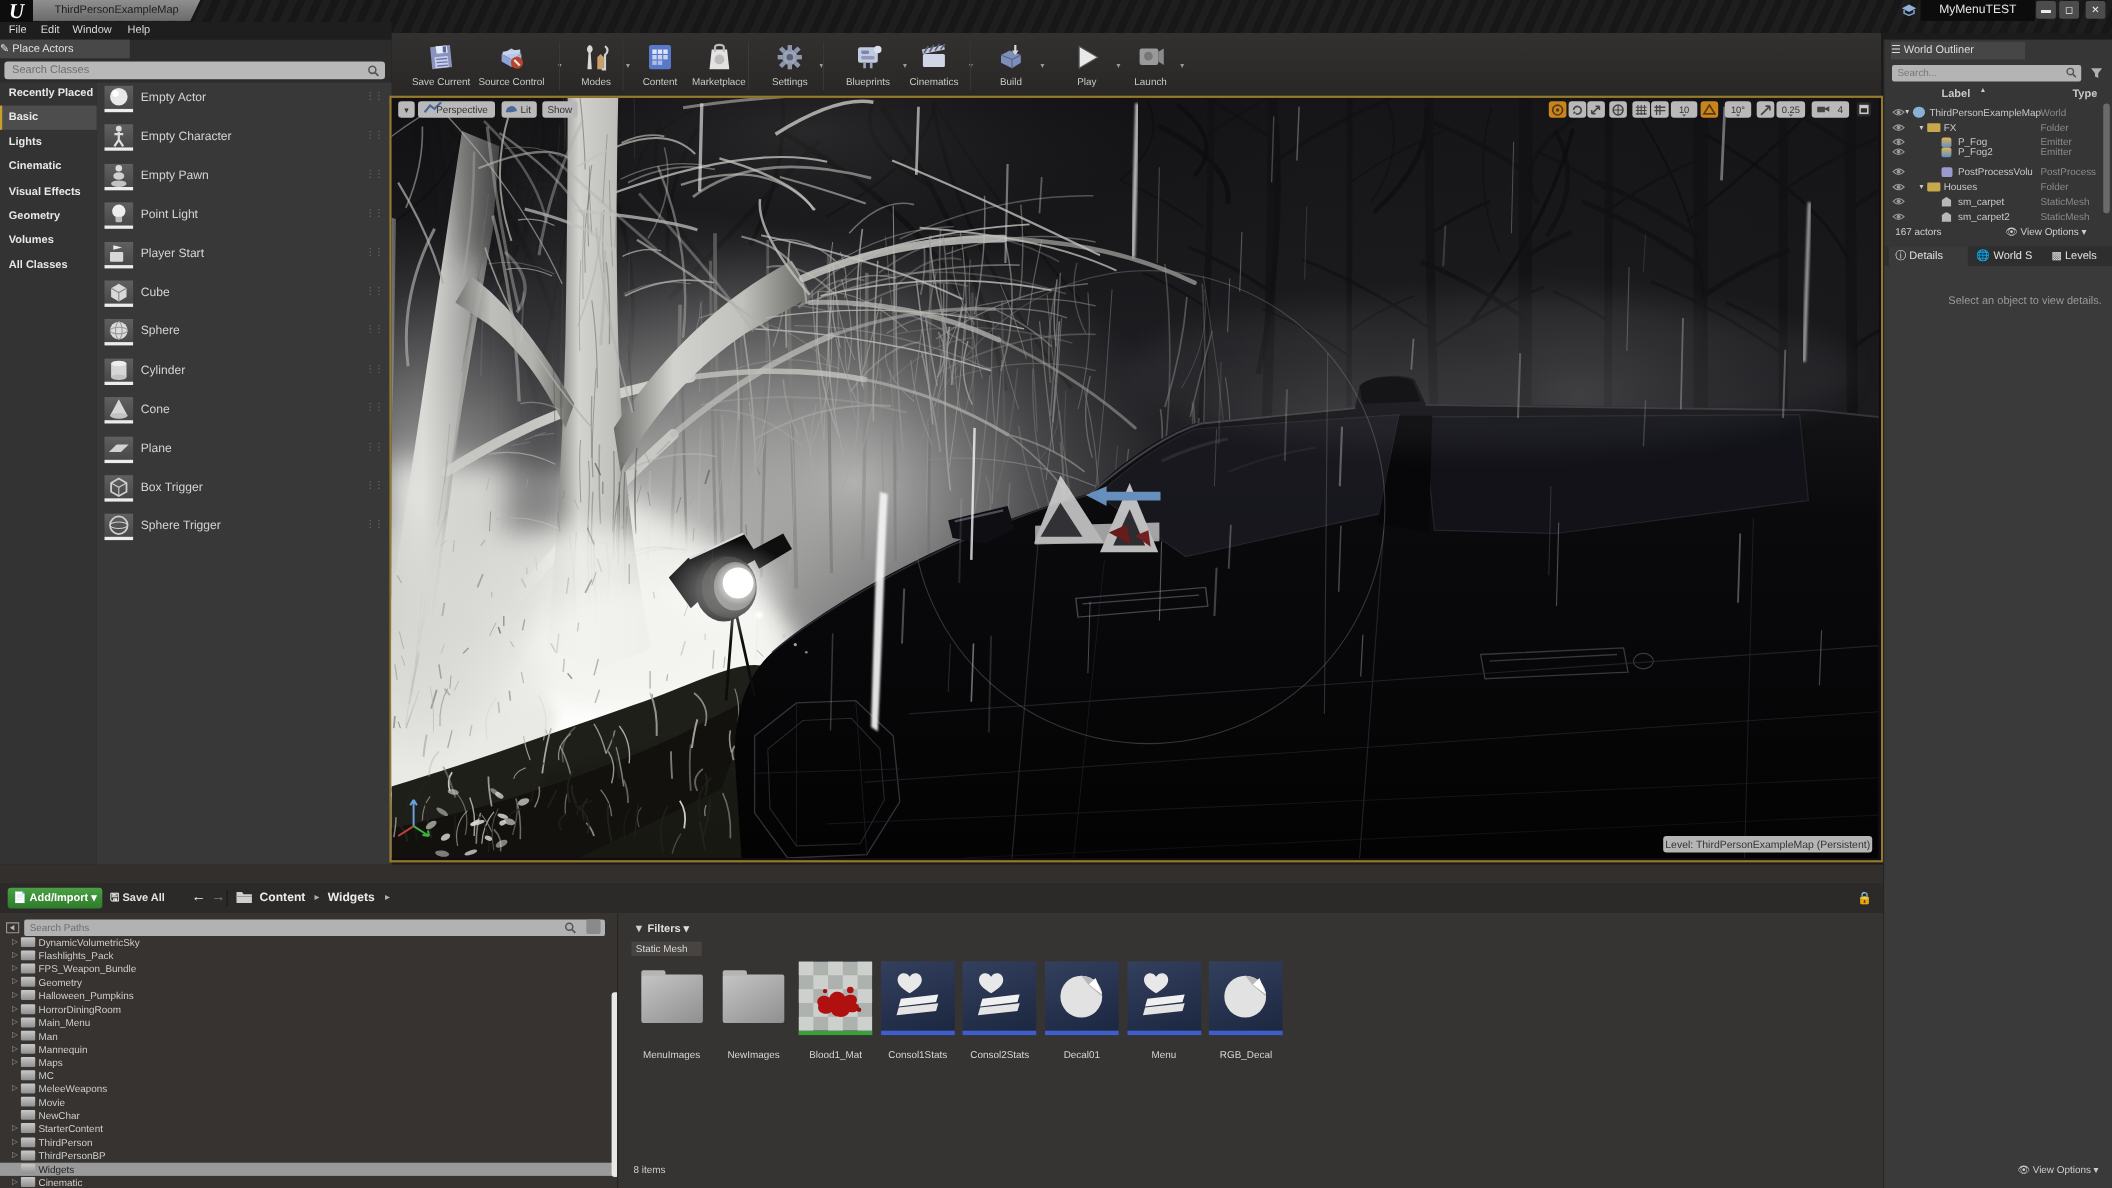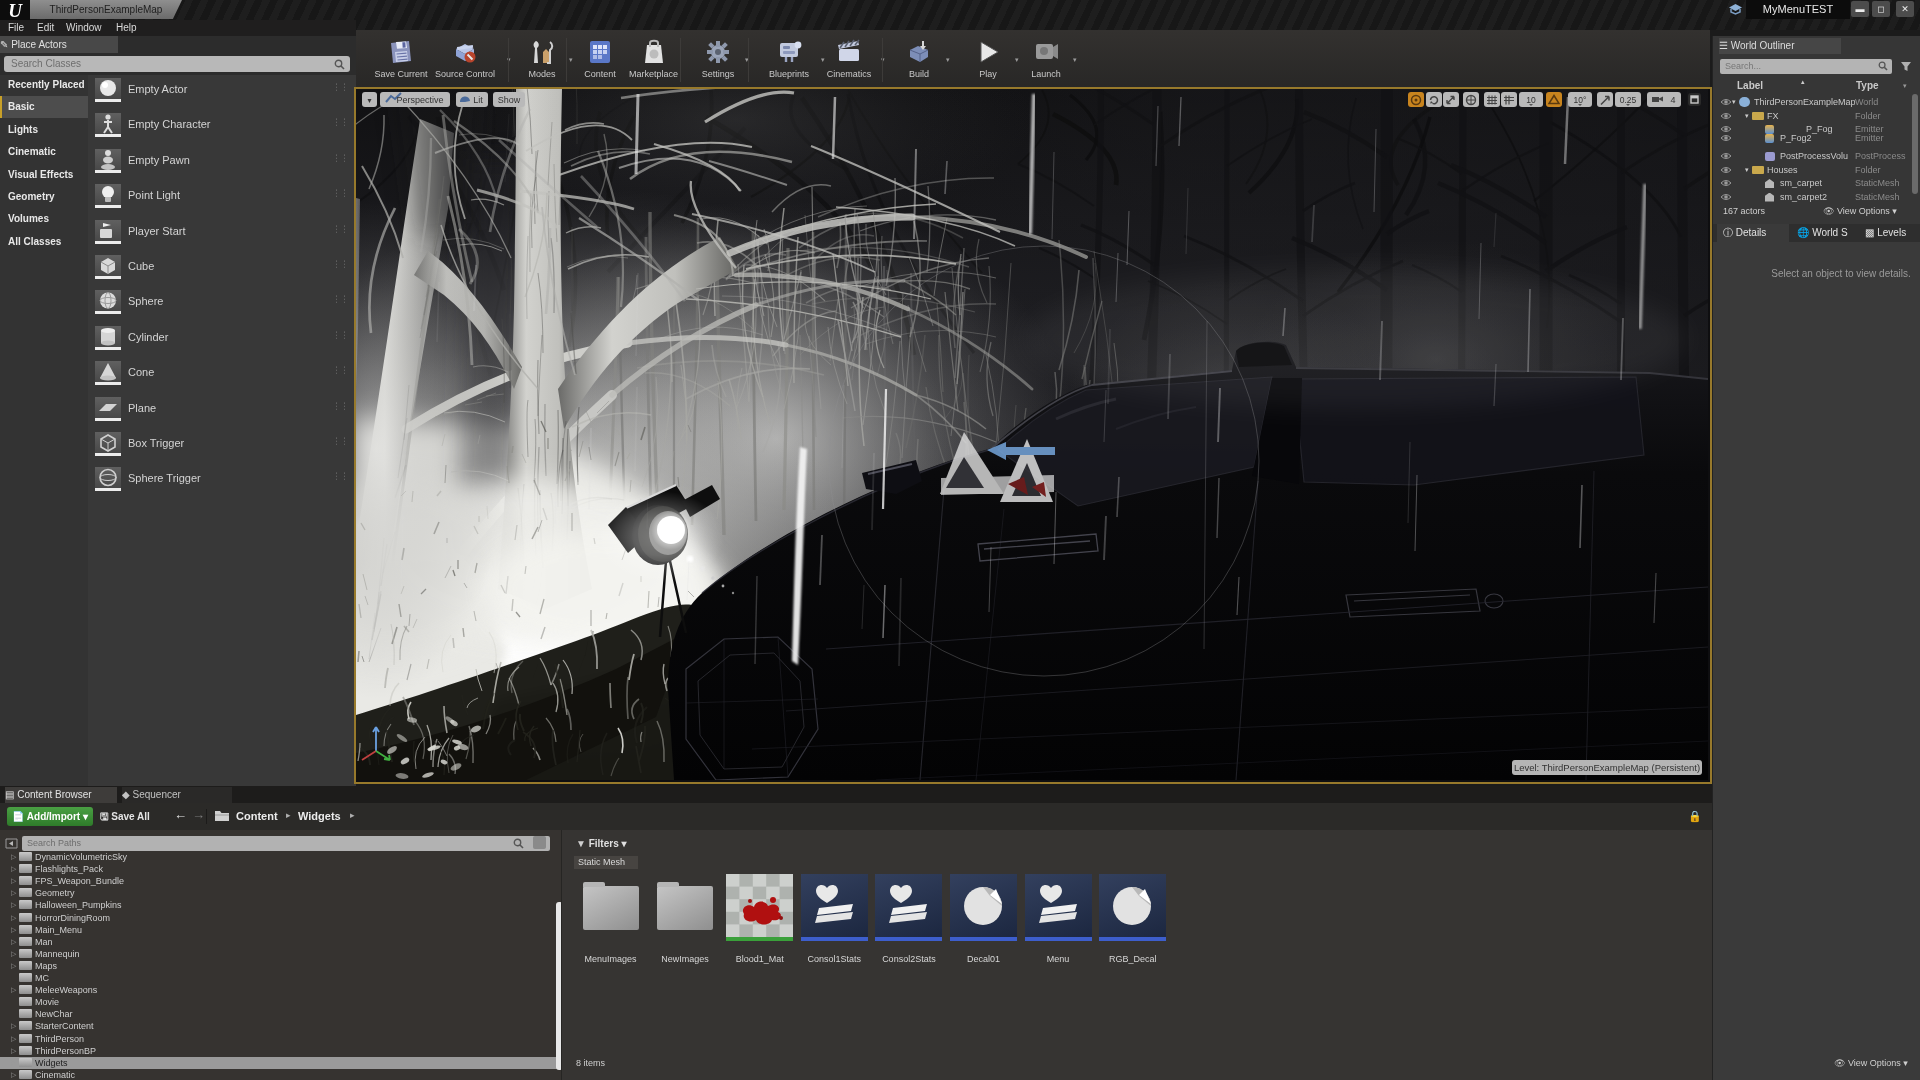--- a/index.html
+++ b/index.html
@@ -24,21 +24,21 @@
 .catsel{background:#4d4d4d;border-left:2px solid #c8a028;padding-left:6px;}
 #itemcol{left:88px;top:39px;width:268px;height:711px;background:#383838;}
 .pitem{position:absolute;left:0;width:268px;height:35px;}
 .pico{position:absolute;left:7px;top:4px;width:26px;height:24px;background:linear-gradient(#606060,#484848);border-bottom:3px solid #ececec;}
 .plab{position:absolute;left:40px;top:9px;color:#d4d4d4;font-size:11px;}
 .pgrab{position:absolute;right:8px;top:8px;color:#6f6f6f;font-size:9px;letter-spacing:-1px;}
 #vpwrap{left:356px;top:89px;width:1354px;height:693px;background:#0e0e10;outline:2px solid #97792b;}
 #rightpanel{left:1712px;top:36px;width:208px;height:1044px;background:#363636;border-left:1px solid #222;}
 #wotab{position:absolute;left:6px;top:2px;width:122px;height:16px;background:#464646;color:#dcdcdc;font-size:10px;line-height:16px;}
 #wosearch{position:absolute;left:7px;top:23px;width:172px;height:15px;background:#b4b4b4;border-radius:2px;color:#777;font-size:9px;line-height:15px;padding-left:5px;}
-.woheader{position:absolute;top:44px;color:#c9c9c9;font-size:10px;font-weight:bold;}
+.woheader{position:absolute;top:44px;color:#c9c9c9;font-size:10px;font-weight:bold;margin-left:28px;}
 .worow{position:absolute;left:4px;width:200px;height:13px;font-size:9px;color:#c9c9c9;}
 .worow .typ{position:absolute;left:138px;color:#8b8b8b;}
 .eye{position:absolute;left:3px;width:12px;height:10px;}
 #dtabs{position:absolute;left:0;top:188px;width:208px;height:18px;background:#2e2e2e;}
 .dtab{position:absolute;top:0;height:18px;color:#e2e2e2;font-size:10px;line-height:18px;}
 #detailbody{position:absolute;left:0;top:206px;width:208px;height:838px;background:#3a3a3a;color:#9a9a9a;font-size:10px;text-align:center;padding-left:48px;}
 #cbrowser{left:0;top:786px;width:1712px;height:294px;background:#322f2d;}
 #cbtabs{position:absolute;left:0;top:0;width:1712px;height:17px;background:#1d1c1b;}
 #cbtab1{position:absolute;left:5px;top:1px;width:112px;height:16px;background:#3e3c3a;color:#e2e2e2;font-size:10px;line-height:16px;}
 #cbtab2{position:absolute;left:122px;top:1px;width:110px;height:16px;background:#2a2928;color:#c2c2c2;font-size:10px;line-height:16px;}
@@ -1171,21 +1171,21 @@
         <div class="abs" style="left:35px;top:2px;width:12px;height:8px;background:#c9a84c;border-radius:1px;"></div>
         <span class="abs" style="left:50px;top:1px;white-space:nowrap;">FX</span>
         <span class="typ" style="top:1px;">Folder</span>
       </div>
 <div class="worow" style="top:87.0px;">
         <svg class="eye" style="top:1px;" viewBox="0 0 12 10">
           <path d="M1 5 Q6 0 11 5 Q6 10 1 5 Z" fill="none" stroke="#9a9a9a"></path>
           <circle cx="6" cy="5" r="1.8" fill="#9a9a9a"></circle>
         </svg>
         <div class="abs" style="left:48px;top:2px;width:9px;height:9px;background:linear-gradient(#e8b34c,#5a8fd0);border-radius:2px;"></div>
-        <span class="abs" style="left:63px;top:1px;white-space:nowrap;margin-left:26px;">P_Fog</span>
+        <span class="abs" style="left:63px;top:1px;white-space:nowrap;">P_Fog</span>
         <span class="typ" style="top:1px;">Emitter</span>
       </div>
 <div class="worow" style="top:96px;text-align:right;">
         <svg class="eye" style="top:1px;" viewBox="0 0 12 10">
           <path d="M1 5 Q6 0 11 5 Q6 10 1 5 Z" fill="none" stroke="#9a9a9a"></path>
           <circle cx="6" cy="5" r="1.8" fill="#9a9a9a"></circle>
         </svg>
         <div class="abs" style="left:48px;top:2px;width:9px;height:9px;background:linear-gradient(#e8b34c,#5a8fd0);border-radius:2px;"></div>
         <span class="abs" style="left:63px;top:1px;white-space:nowrap;">P_Fog2</span>
         <span class="typ" style="top:1px;">Emitter</span>
@@ -1233,24 +1233,20 @@
     <div id="dtabs">
       <div class="dtab" style="left:4px;width:72px;background:#3a3a3a;"><span style="margin-left:6px;">ⓘ Details</span></div>
       <div class="dtab" style="left:80px;width:64px;"><span style="margin-left:4px;">🌐 World S</span></div>
       <div class="dtab" style="left:148px;width:58px;"><span style="margin-left:4px;">▩ Levels</span></div>
     </div>
     <div id="detailbody">
         <div style="margin-top:26px;">Select an object to view details.</div>
       </div>
   </div>
   <div class="abs" id="cbrowser">
-    <div id="cbtabs">
-      <div id="cbtab1">▤ Content Browser</div>
-      <div id="cbtab2">◆ Sequencer</div>
-    </div>
     <div id="cbbar">
       <div id="addimport">📄 Add/Import ▾</div>
       <div id="saveall">🖫 Save All</div>
       <span class="abs" style="left:174px;top:4px;color:#e8e8e8;font-size:13px;">←</span>
       <span class="abs" style="left:192px;top:4px;color:#7a7a7a;font-size:13px;">→</span>
       <div class="abs" style="left:206px;top:6px;width:1px;height:15px;background:#1c1b1a;"></div>
       <svg class="abs" style="left:214px;top:6px;" width="16" height="13" viewBox="0 0 16 13">
           <path d="M1 2 L6 2 L7.5 4 L15 4 L15 12 L1 12 Z" fill="#cfcfcf"></path>
           <path d="M1 6 L15 6" stroke="#9a9a9a"></path>
         </svg>

